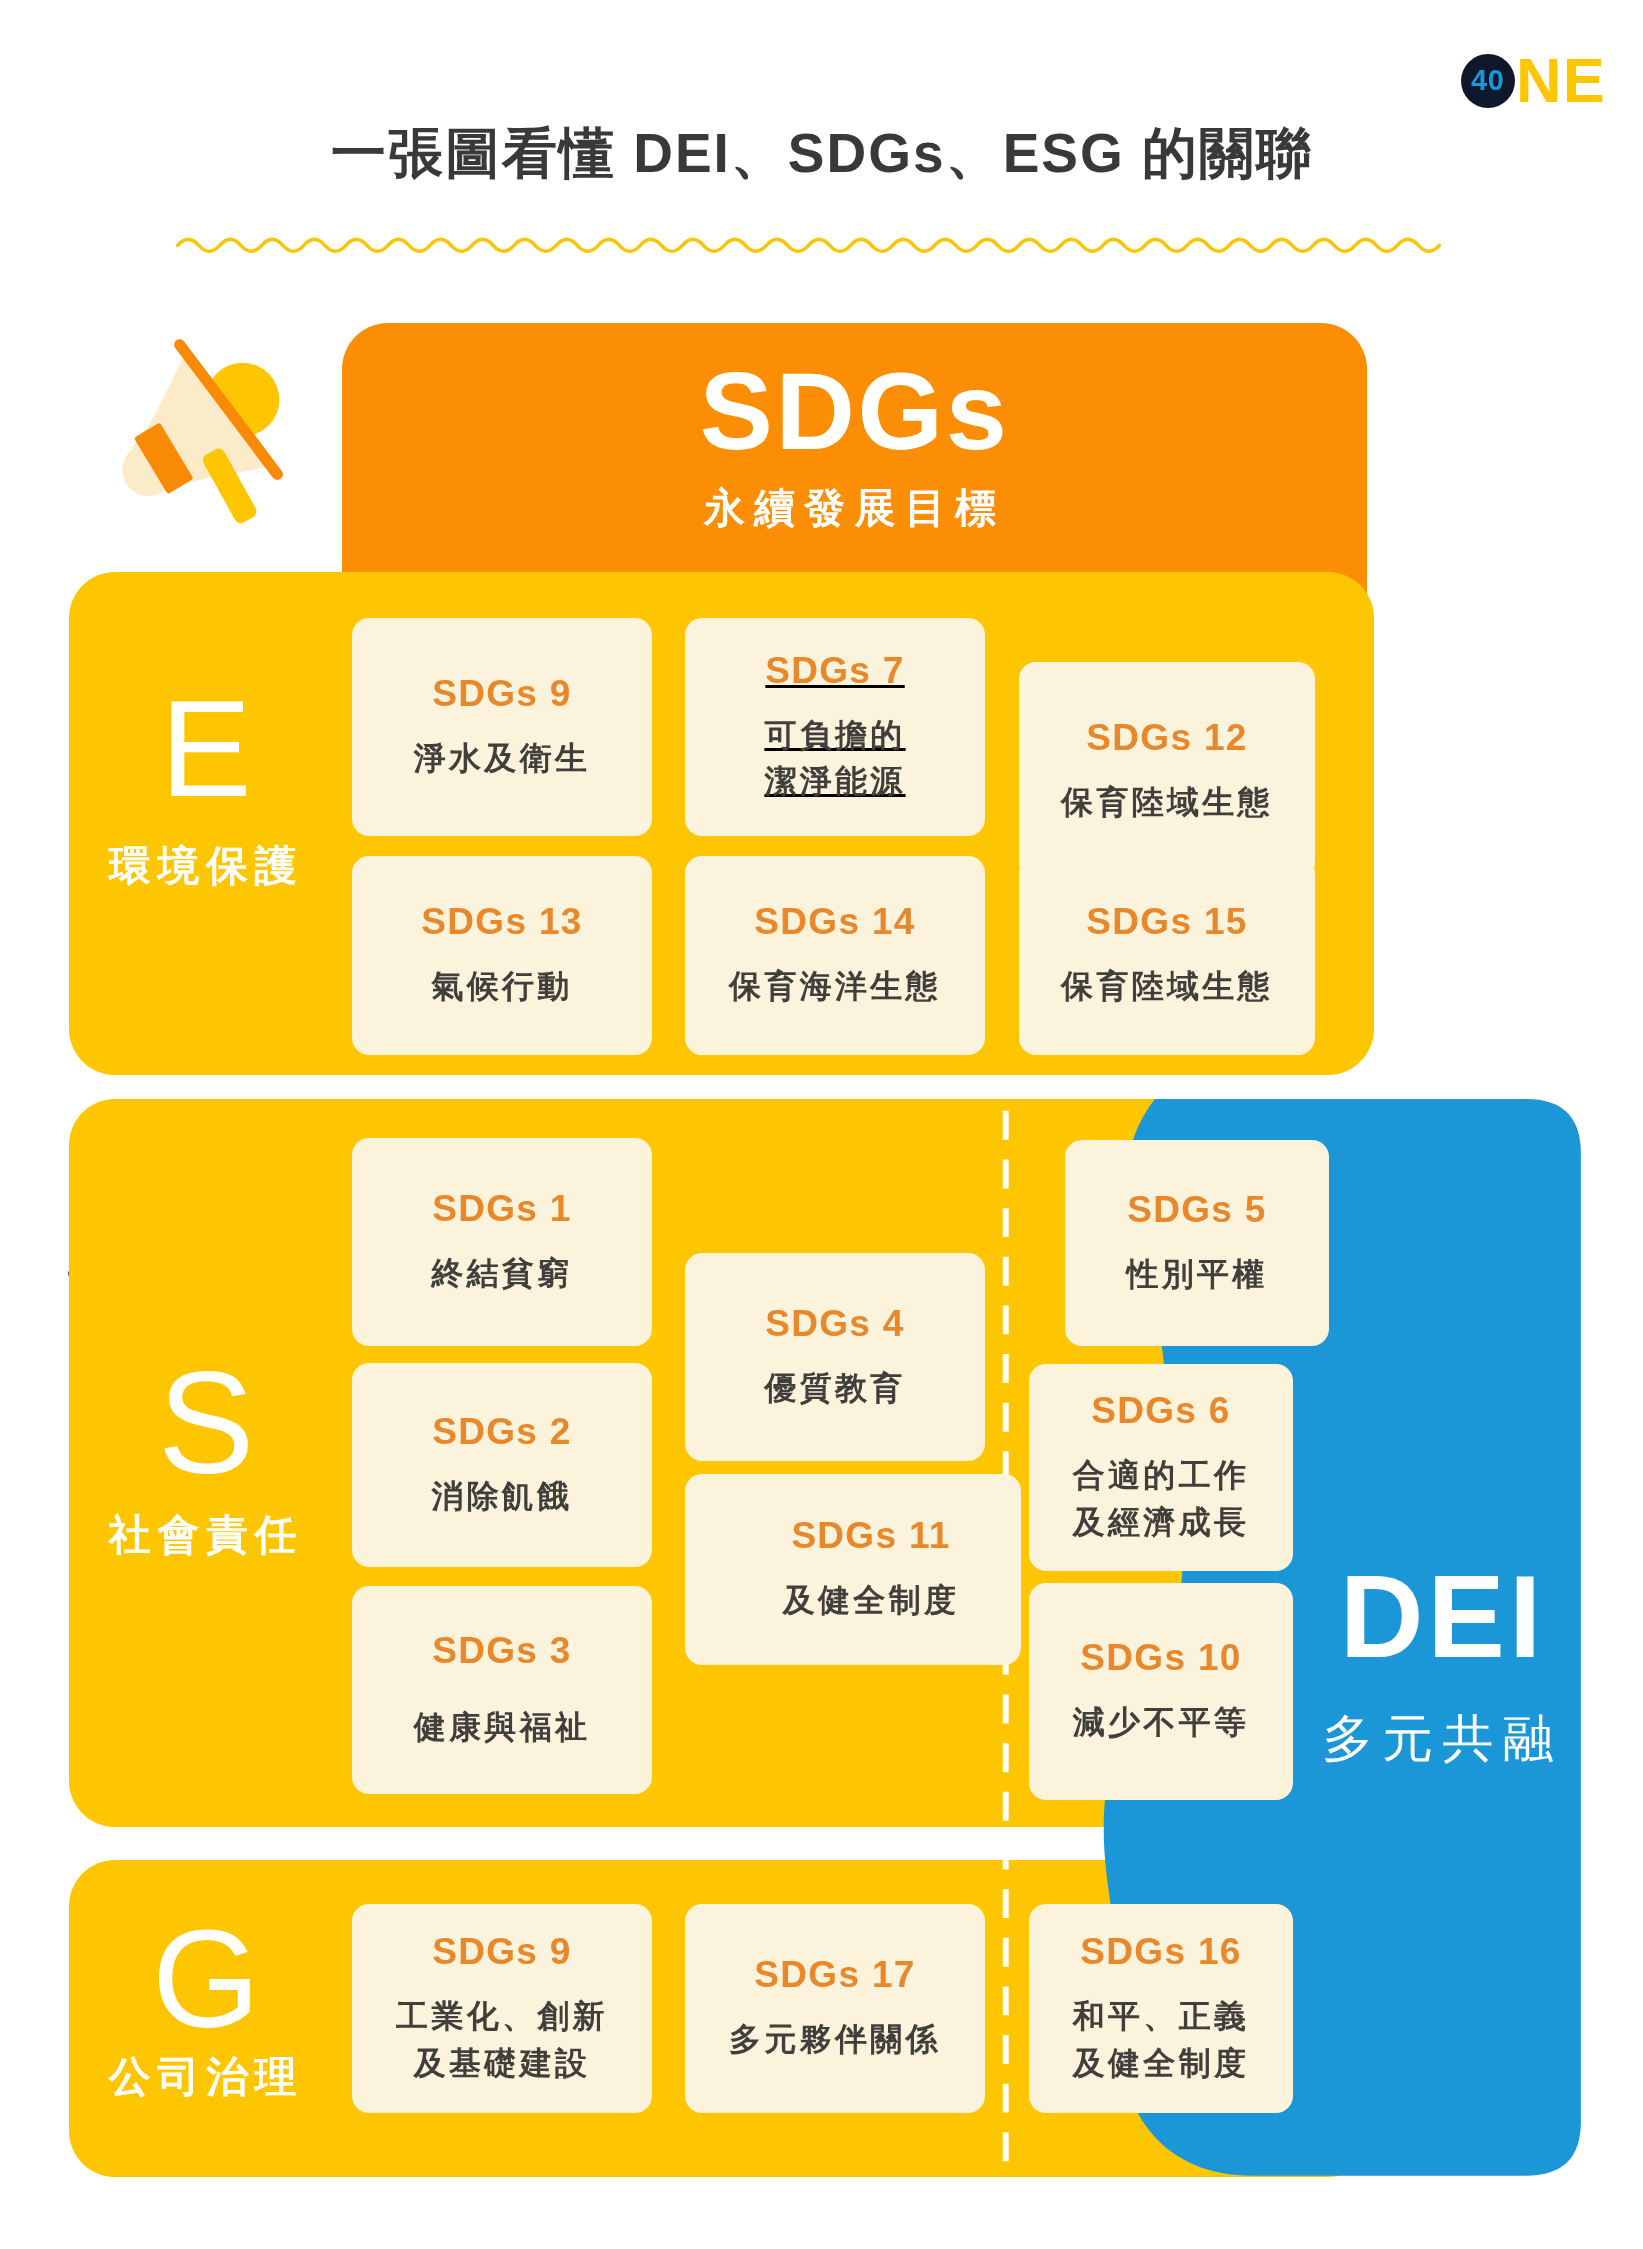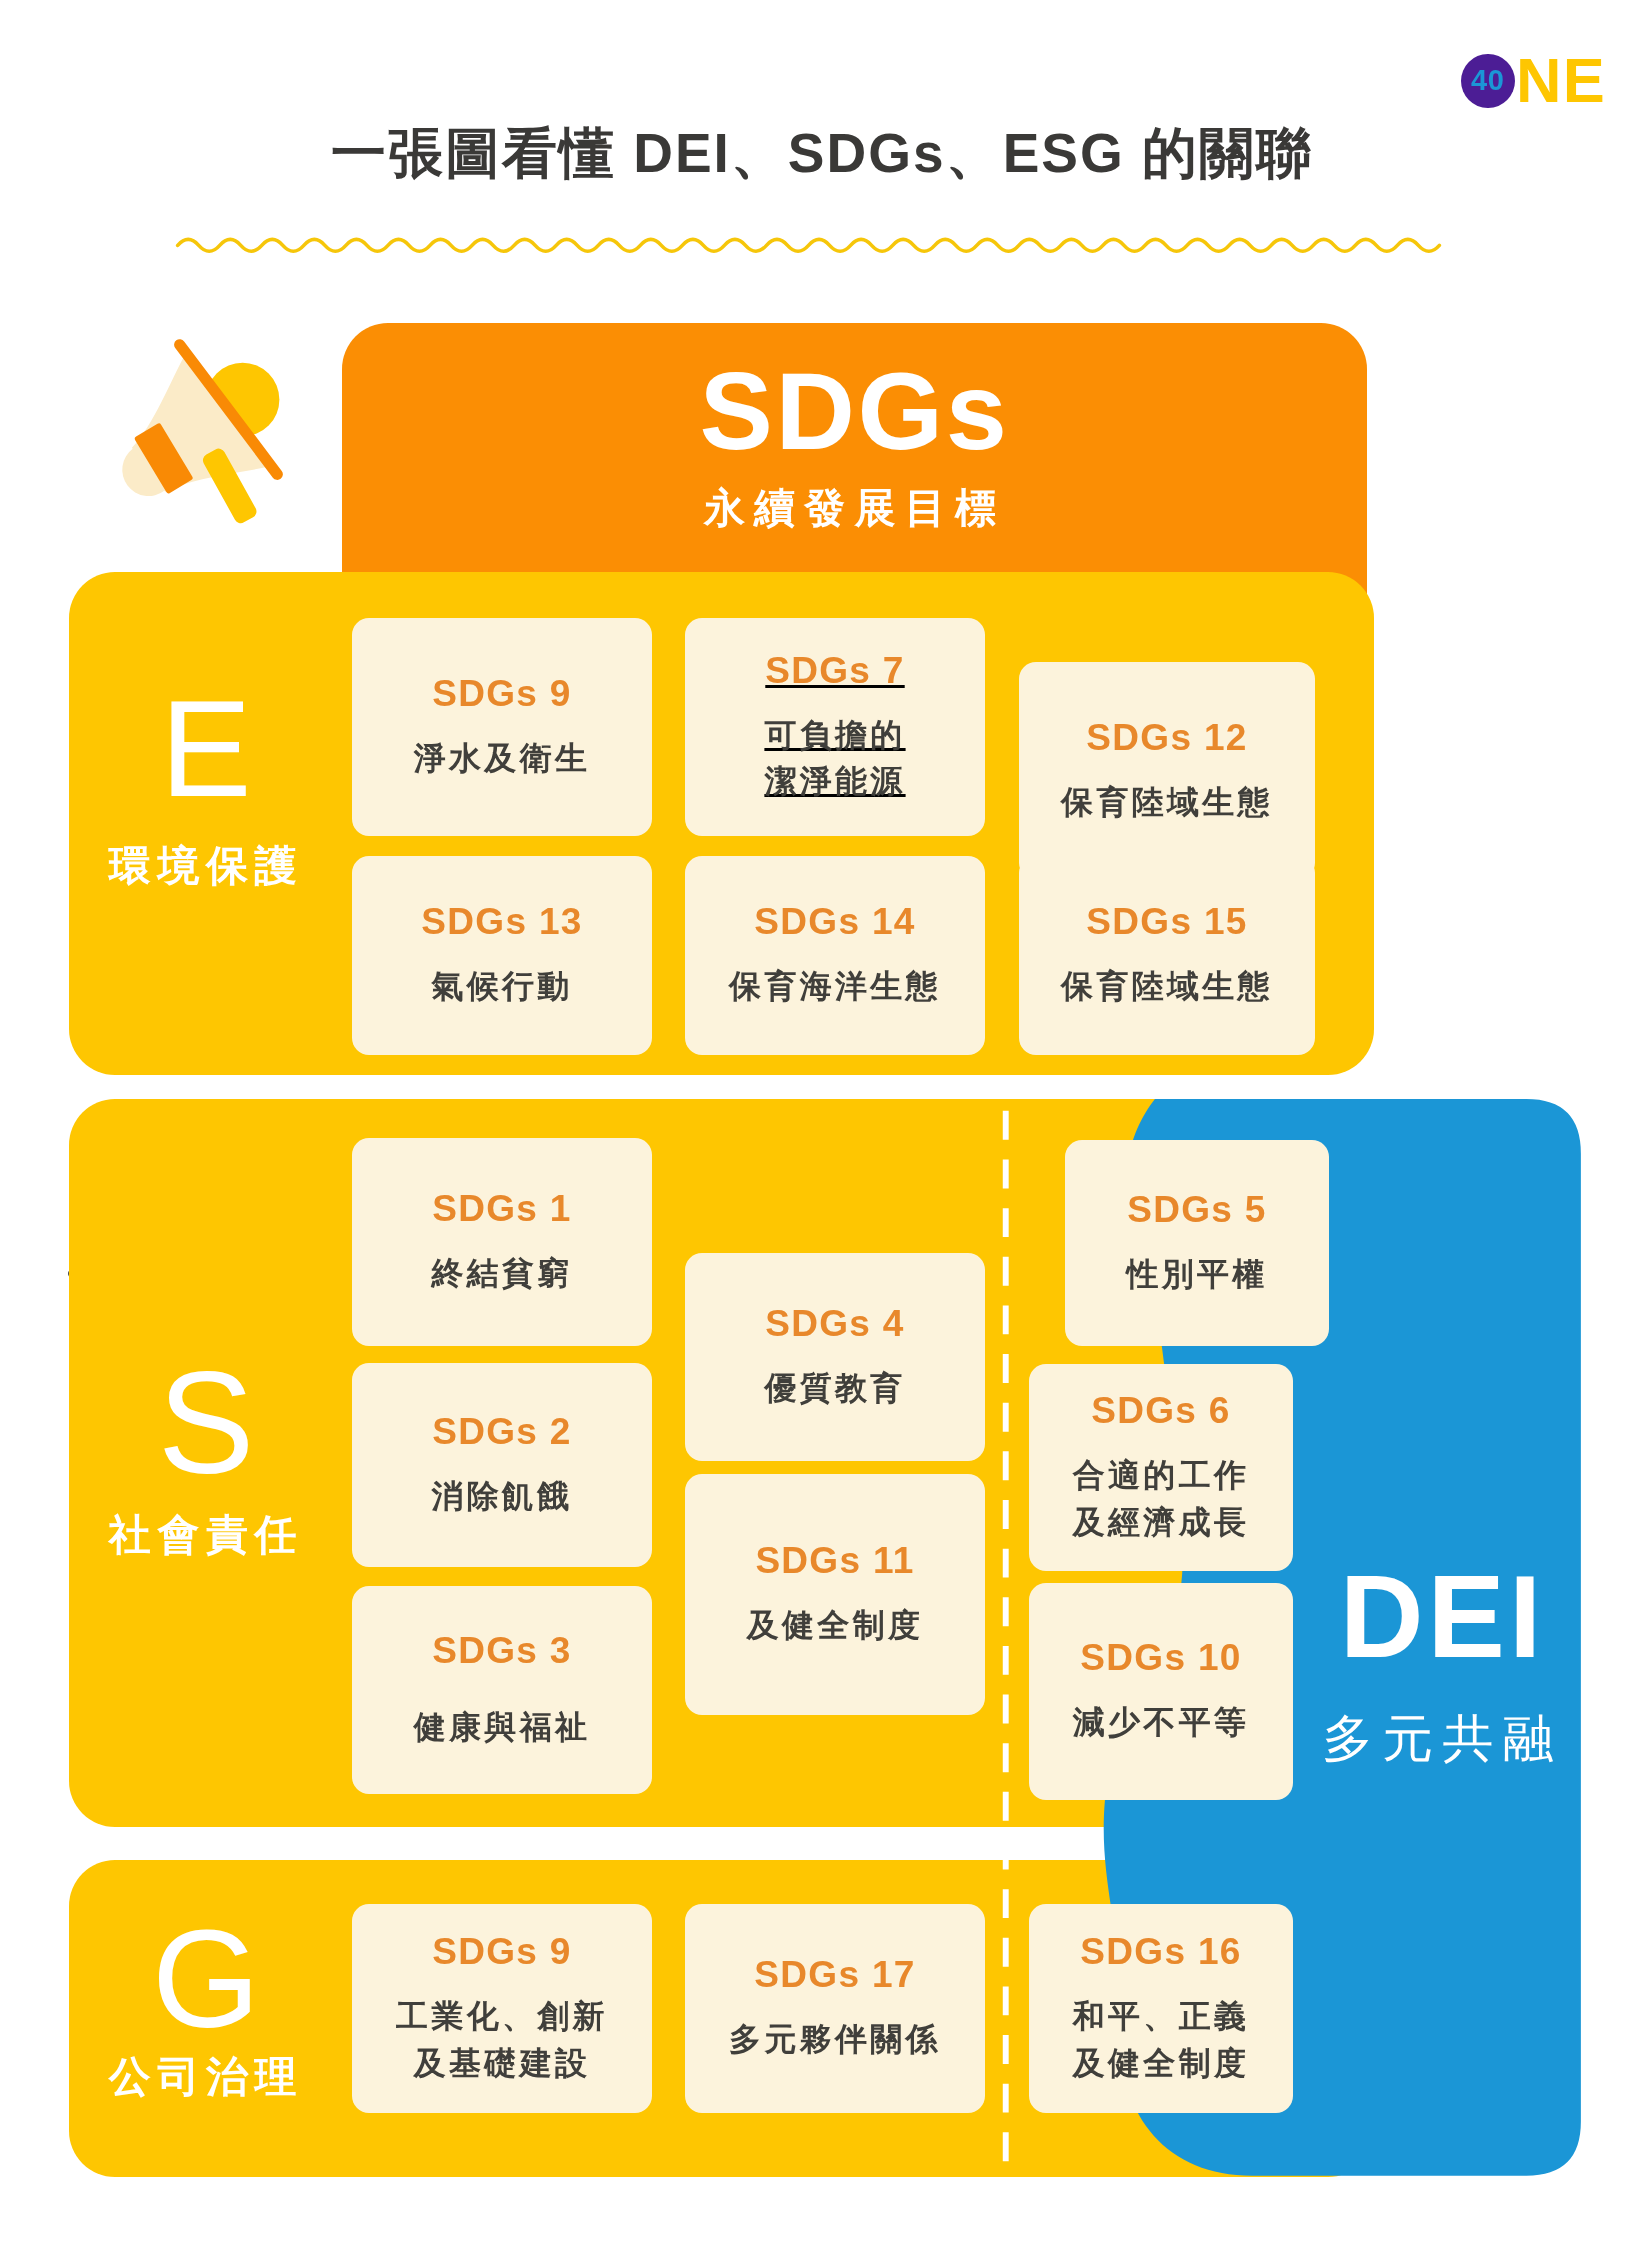--- a/index.html
+++ b/index.html
@@ -2,21 +2,21 @@
 <html style="font-size:10.5px"><head>
 <meta charset="utf-8">
 <style>
   html,body{margin:0;padding:0;background:#ffffff;}
   #canvas{
     position:relative;width:1644px;height:2250px;background:#ffffff;overflow:hidden;
     font-family:"Liberation Sans","DejaVu Sans",sans-serif;
   }
   
   .logo{position:absolute;left:1461px;top:53px;width:145px;height:55px;display:flex;align-items:center;}
-  .logo-circle{width:54px;height:54px;border-radius:50%;background:#4c1d95;display:flex;align-items:center;justify-content:center;}
+  .logo-circle{width:54px;height:54px;border-radius:50%;background:#0f172a;display:flex;align-items:center;justify-content:center;}
   .logo-badge{color:#1B96D6;font-size:29px;font-weight:900;letter-spacing:0.7px;}
   .logo-word{color:#FEC601;font-size:63px;font-weight:900;letter-spacing:1.3px;line-height:1;margin-left:1.3px;}
   .page-title{
     position:absolute;left:0;top:117px;width:1644px;text-align:center;
     font-size:55px;font-weight:700;color:#3A3937;letter-spacing:2px;
   }
   .wave-svg{position:absolute;left:0;top:223px;width:1644px;height:46px;}
   
   .sdgs-banner{
     position:absolute;left:342px;top:323px;width:1025px;height:355px;background:#FB8E04;
@@ -62,21 +62,21 @@
   #card-e2{left:685px;top:618px; width:300px;height:218px;text-decoration:underline;}
   #card-e3{left:1019px;top:618px; width:296px;height:218px;margin-top:44px;}
   #card-e4{left:352px; top:856px;width:300px;height:199px;}
   #card-e5{left:685px;top:856px;width:300px;height:199px;}
   #card-e6{left:1019px;top:856px;width:296px;height:199px;}
   
   #card-s1{left:352px; top:1138px;width:300px;height:208px;}
   #card-s2{left:352px; top:1363px;width:300px;height:204px;}
   #card-s3{left:352px; top:1586px;width:300px;height:208px;gap:32px;}
   #card-s4{left:685px;top:1253px;width:300px;height:208px;}
-  #card-s11{left:685px;top:1474px;width:300px;height:241px;}
+  #card-s11{left:685px;top:1474px;width:300px;height:191px;padding-left:36px;}
   #card-s5{left:1029px;top:1140px;width:264px;height:206px;margin-left:36px;}
   #card-s8{left:1029px;top:1364px;width:264px;height:207px;}
   #card-s10{left:1029px;top:1583px;width:264px;height:217px;}
   
   #card-g9{left:352px; top:1904px;width:300px;height:209px;}
   #card-g17{left:685px;top:1904px;width:300px;height:209px;}
   #card-g16{left:1029px;top:1904px;width:264px;height:209px;}
   .stray-dot{position:absolute;left:68px;top:1270px;width:7.2px;height:7.2px;border-radius:50%;background:#4a4a45;z-index:1;}
 </style>
 </head>

